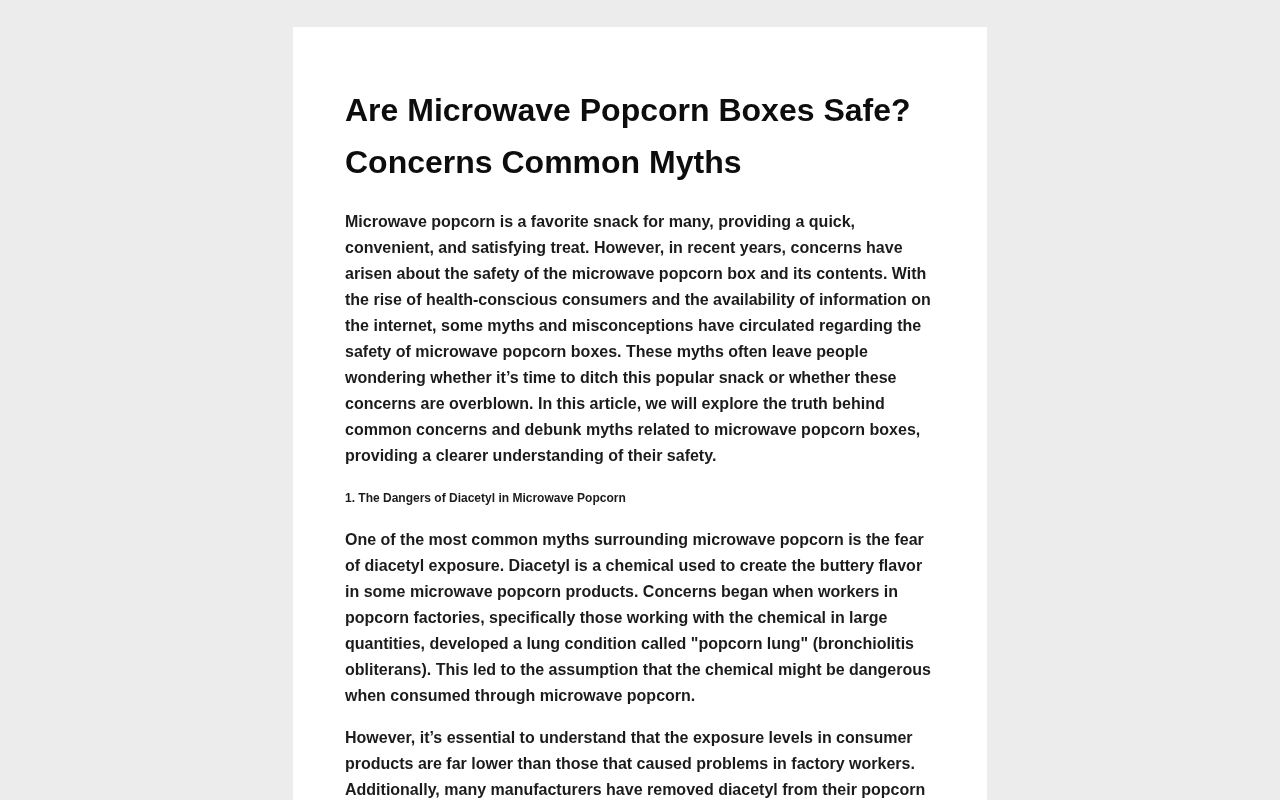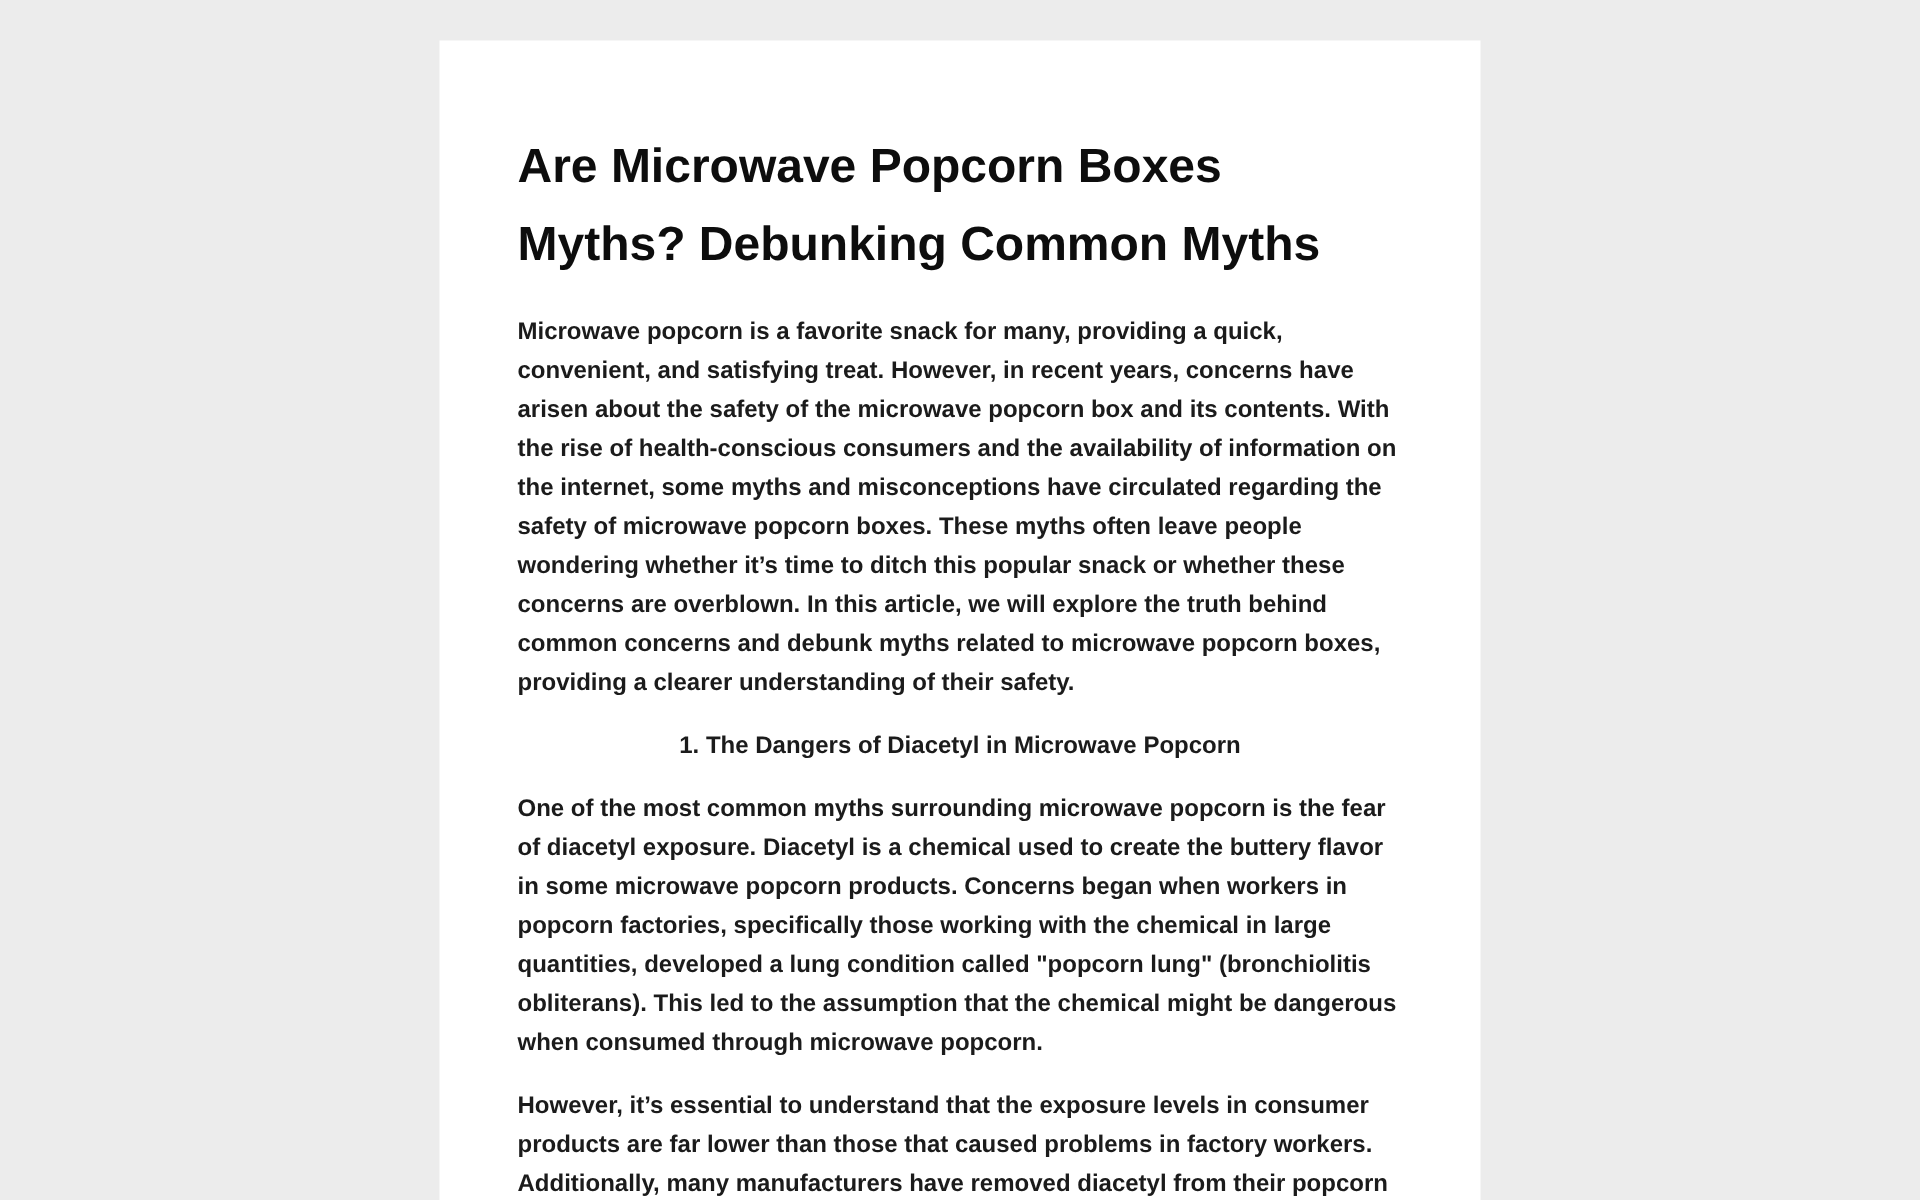--- a/index.html
+++ b/index.html
@@ -27,26 +27,26 @@
     color: #0d0d0d;
     letter-spacing: 0;
   }
   p, h2 {
     margin: 16px 0;
     font-size: 16px;
     line-height: 26px;
     font-weight: 700;
     color: #1b1b1b;
   }
-  h2 { font-size: 16px; text-align: center; }
+  h2 { font-size: 12px; }
 </style>
 </head>
 <body>
 
 <div class="page">
   <article class="card">
-    <h1>Are Microwave Popcorn Boxes Myths? Debunking Common Myths</h1>
+    <h1>Are Microwave Popcorn Boxes Safe? Concerns Common Myths</h1>
     <p>Microwave popcorn is a favorite snack for many, providing a quick, convenient, and satisfying treat. However, in recent years, concerns have arisen about the safety of the microwave popcorn box and its contents. With the rise of health-conscious consumers and the availability of information on the internet, some myths and misconceptions have circulated regarding the safety of microwave popcorn boxes. These myths often leave people wondering whether it’s time to ditch this popular snack or whether these concerns are overblown. In this article, we will explore the truth behind common concerns and debunk myths related to microwave popcorn boxes, providing a clearer understanding of their safety.</p>
     <h2>1. The Dangers of Diacetyl in Microwave Popcorn</h2>
     <p>One of the most common myths surrounding microwave popcorn is the fear of diacetyl exposure. Diacetyl is a chemical used to create the buttery flavor in some microwave popcorn products. Concerns began when workers in popcorn factories, specifically those working with the chemical in large quantities, developed a lung condition called "popcorn lung" (bronchiolitis obliterans). This led to the assumption that the chemical might be dangerous when consumed through microwave popcorn.</p>
     <p>However, it’s essential to understand that the exposure levels in consumer products are far lower than those that caused problems in factory workers. Additionally, many manufacturers have removed diacetyl from their popcorn products due to these concerns. While it’s always important to stay informed</p>
   </article>
 </div>
 
 </body></html>

